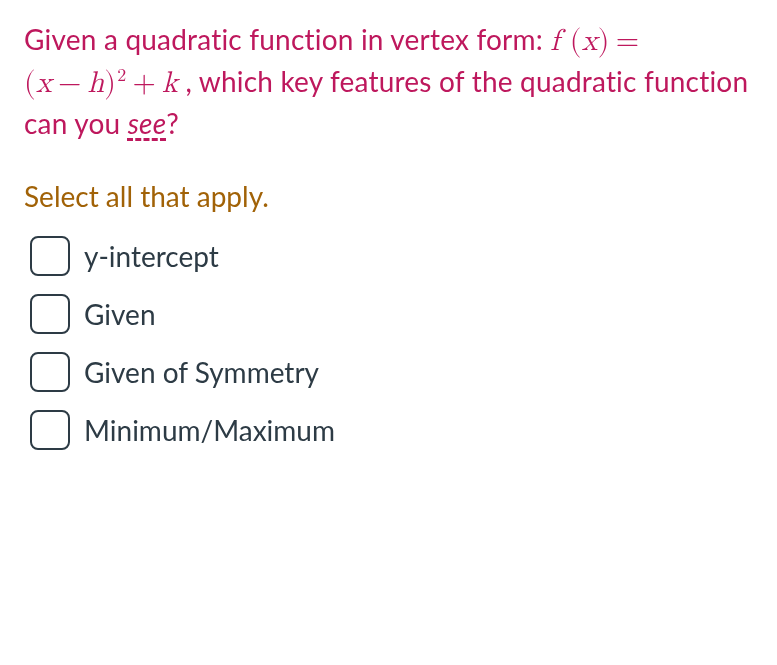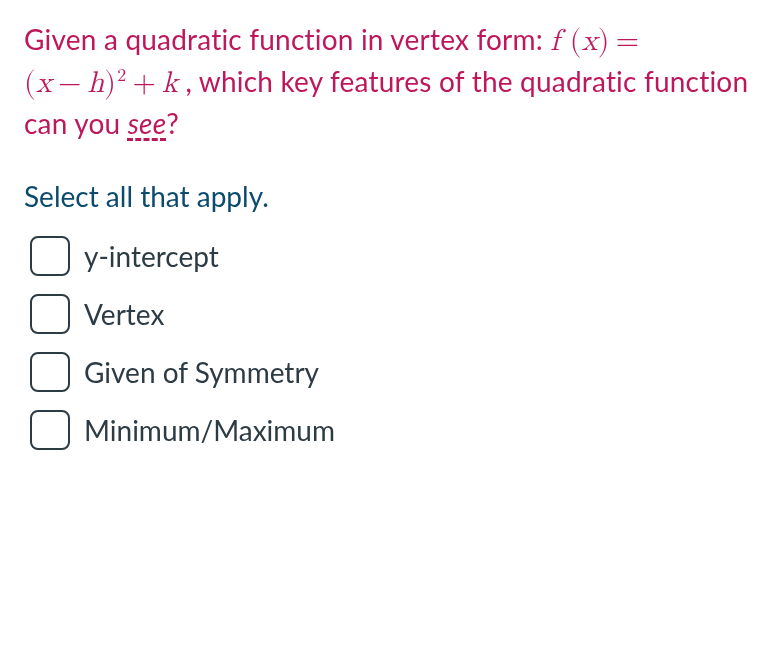--- a/index.html
+++ b/index.html
@@ -48,21 +48,21 @@
   }
   .see {
     font-style: italic;
     text-decoration: underline;
     text-decoration-style: dashed;
     text-underline-offset: 4px;
   }
   .instruction {
     margin-top: 34px;
     margin-bottom: 20px;
-    color: #0c4a6e;
+    color: #a16207;
   }
   .options {
     display: flex;
     flex-direction: column;
     gap: 18px;
     margin-left: 6px;
   }
   .option-row {
     display: flex;
     align-items: center;
@@ -91,21 +91,21 @@
 
 <div class="instruction">Select all that apply.</div>
 
 <div class="options">
   <div class="option-row">
     <div class="checkbox"></div>
     <div class="option-label">y-intercept</div>
   </div>
   <div class="option-row">
     <div class="checkbox"></div>
-    <div class="option-label">Vertex</div>
+    <div class="option-label">Given</div>
   </div>
   <div class="option-row">
     <div class="checkbox"></div>
     <div class="option-label">Given of Symmetry</div>
   </div>
   <div class="option-row">
     <div class="checkbox"></div>
     <div class="option-label">Minimum/Maximum</div>
   </div>
 </div>

